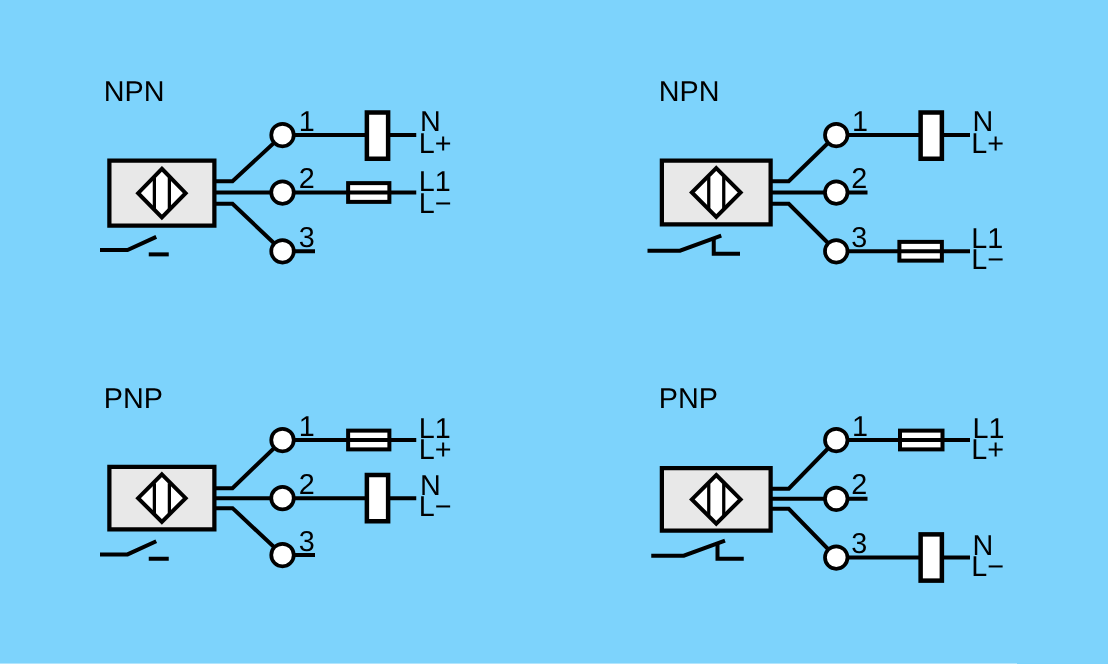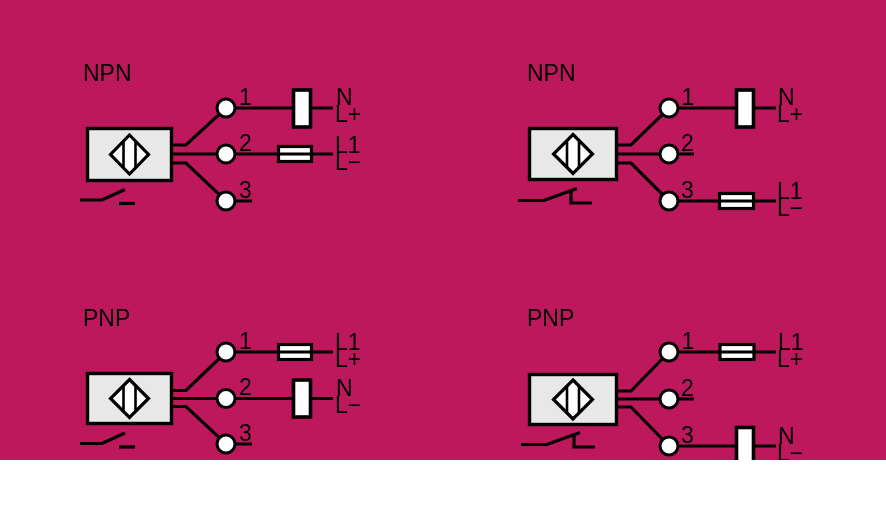--- a/index.html
+++ b/index.html
@@ -1,16 +1,16 @@
 <!DOCTYPE html>
 <html><head>
 <meta charset="utf-8">
 <style>
   html,body{margin:0;padding:0;background:#ffffff;}
-  .canvas{position:relative;width:886px;height:460px;background:#be185d;overflow:hidden;
+  .canvas{position:relative;width:886px;height:531px;background:#7dd3fc;overflow:hidden;
           font-family:"Liberation Sans", sans-serif;}
   svg{position:absolute;left:0;top:0;}
   svg text{font-family:"Liberation Sans", sans-serif;font-size:23px;fill:#000000;}
   svg .wire{stroke:#000000;stroke-width:3.2;fill:none;stroke-linejoin:miter;}
   svg .boxborder{stroke:#000000;stroke-width:3.4;}
   svg .sym{stroke:#000000;stroke-width:3.2;fill:#ffffff;}
   svg .loadrect{stroke:#000000;stroke-width:3.6;fill:#ffffff;}
   svg .bar{stroke:#000000;stroke-width:2.6;fill:none;}
   svg .term{stroke:#000000;stroke-width:3;fill:#ffffff;}
 </style>

